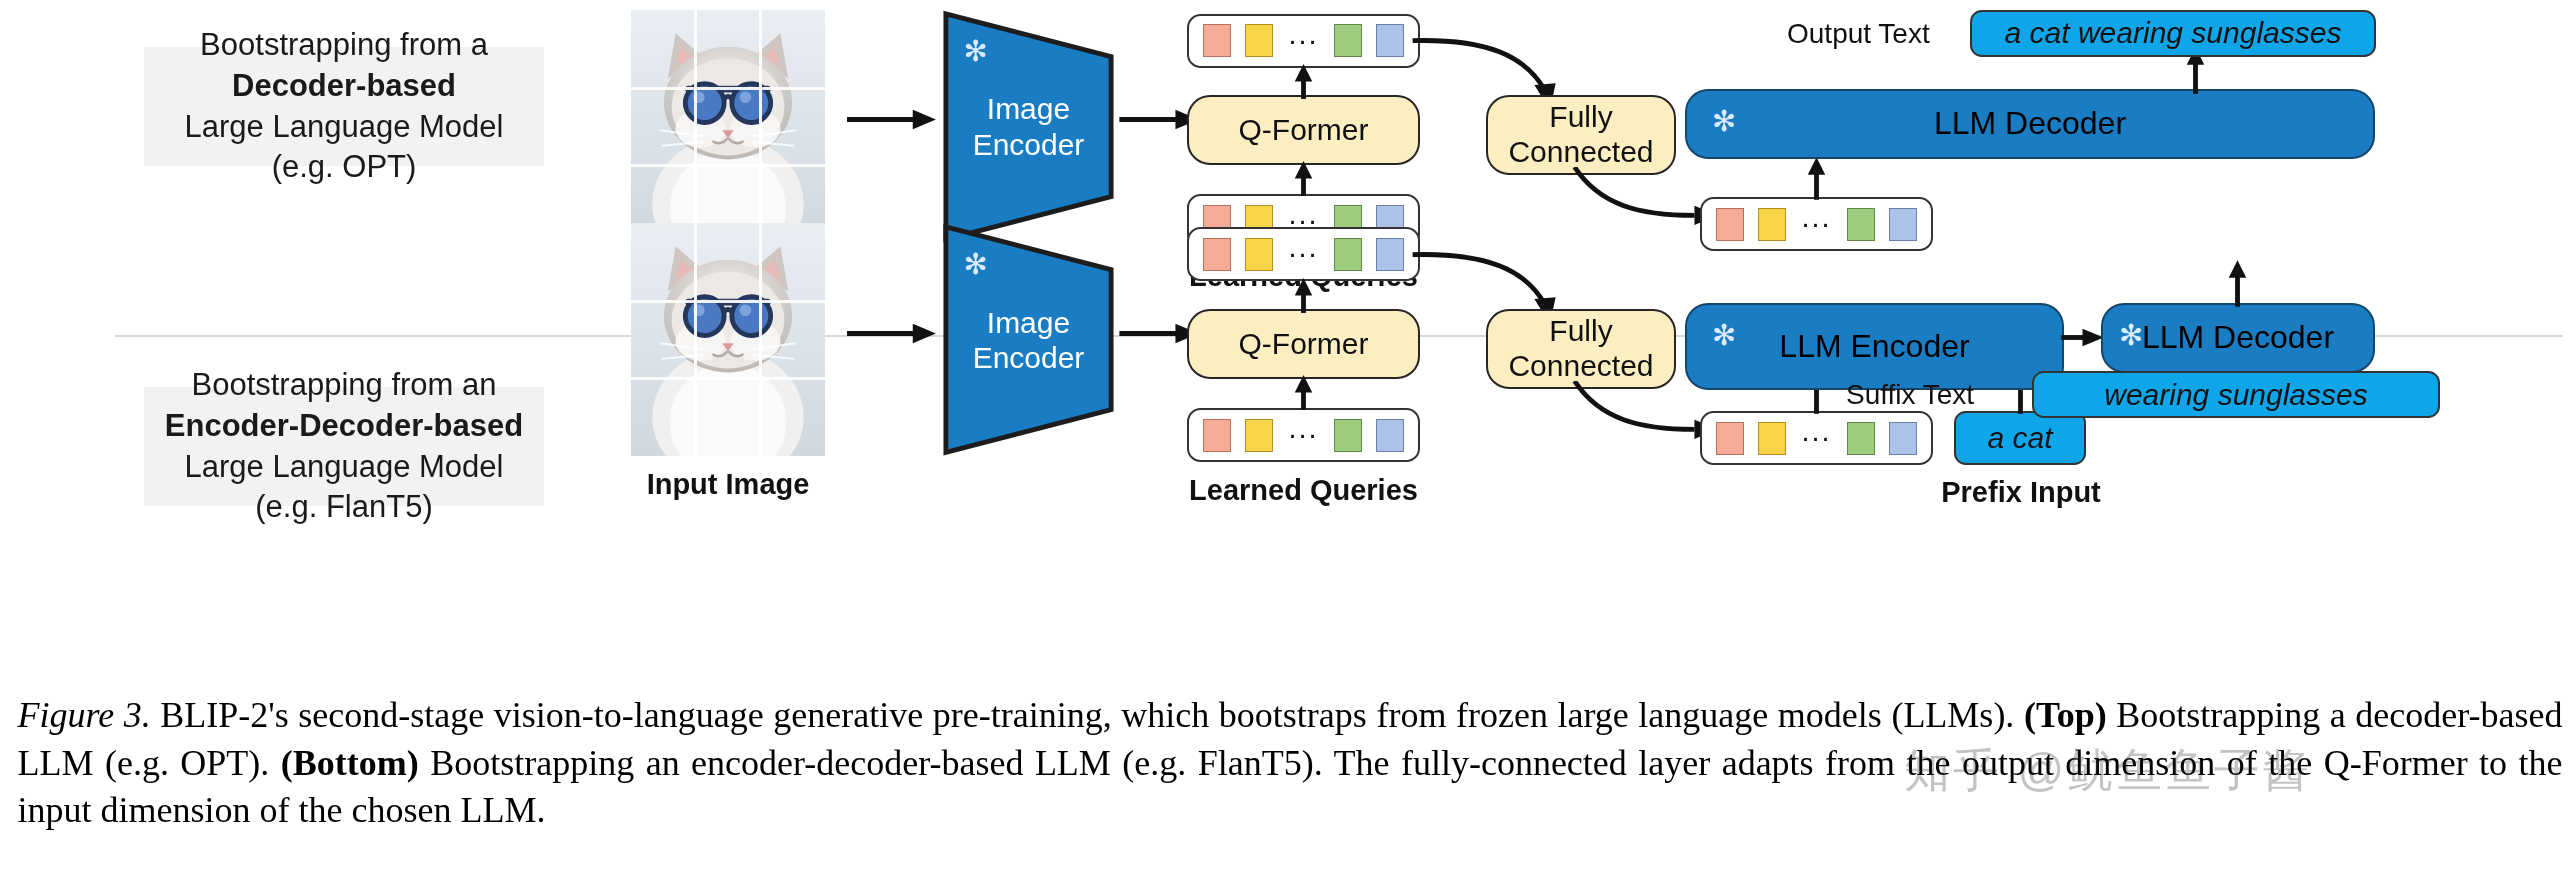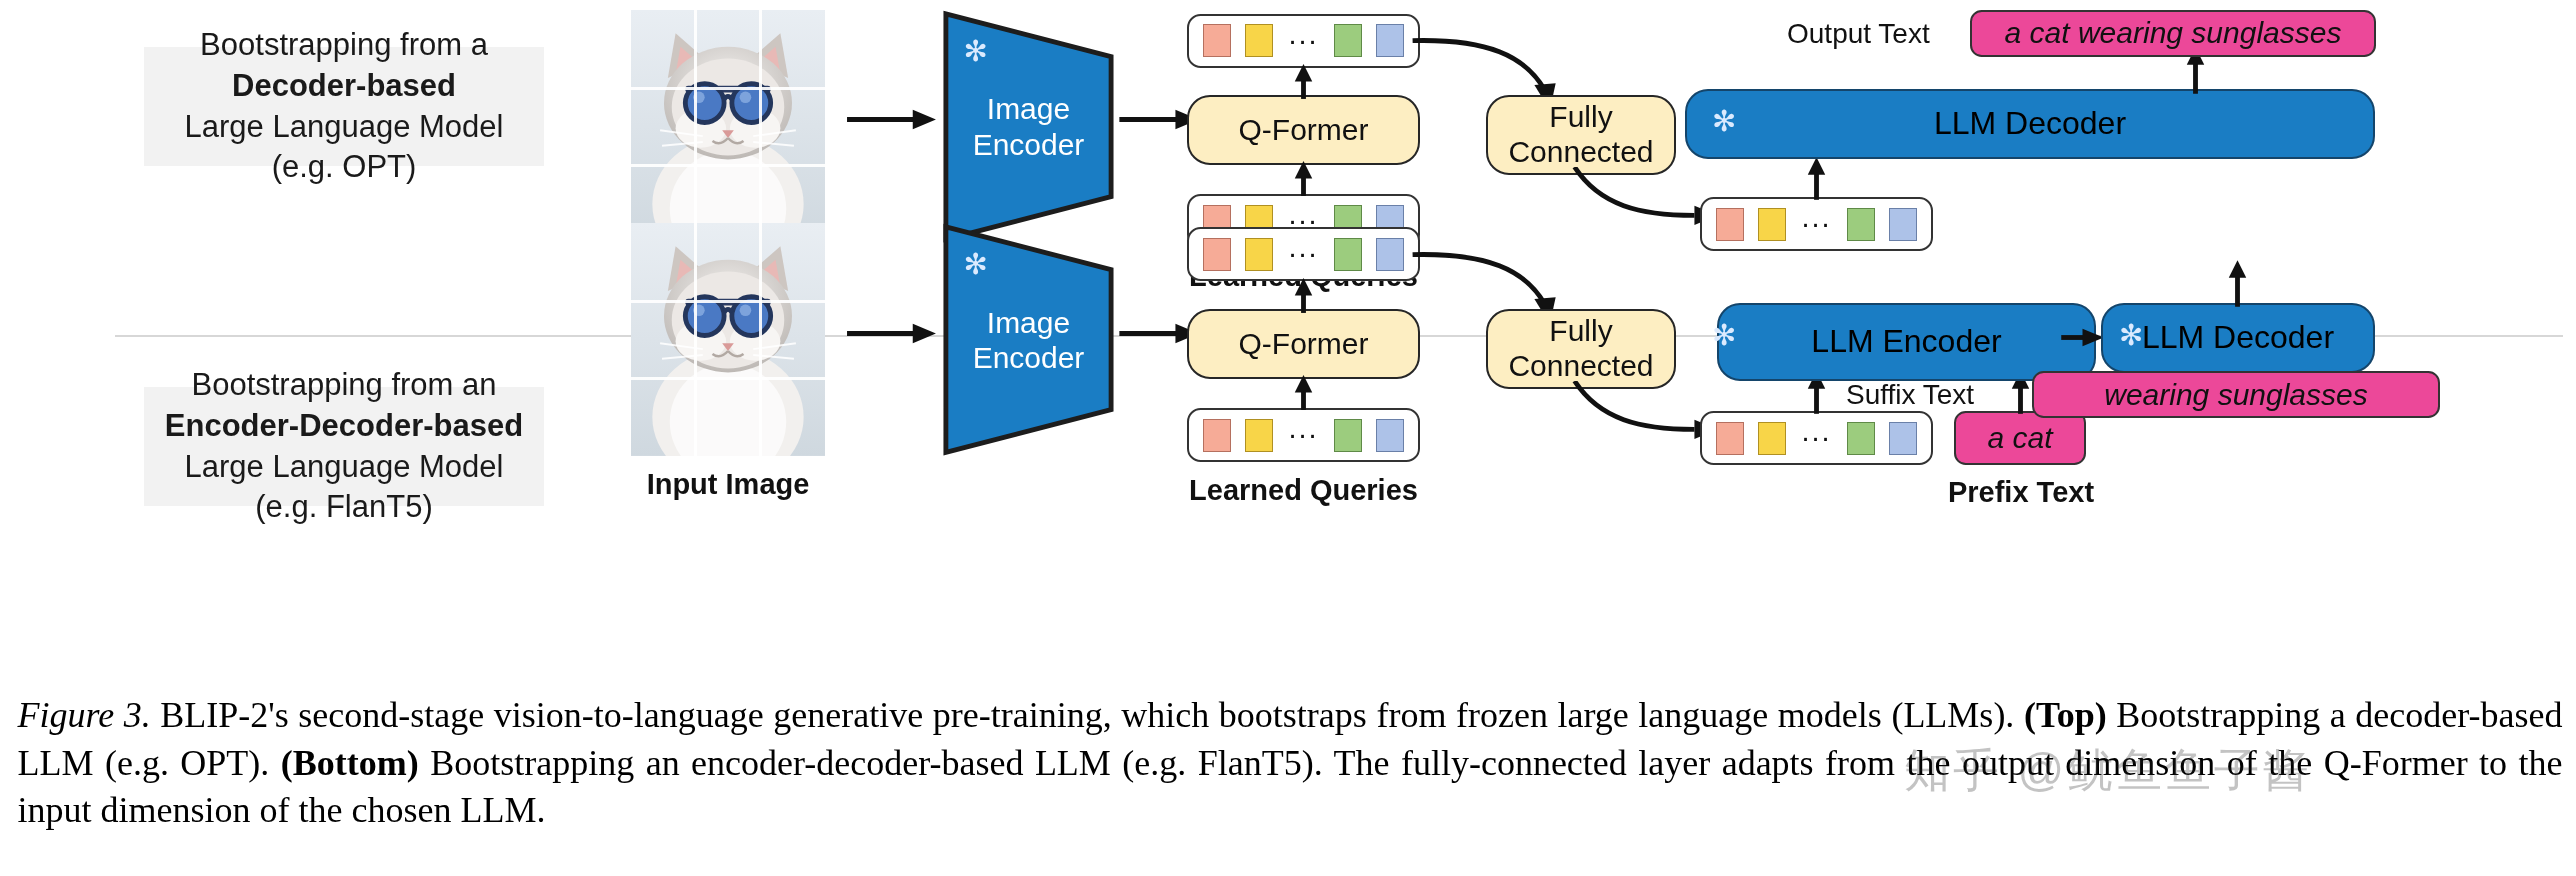--- a/index.html
+++ b/index.html
@@ -79,21 +79,21 @@
   .cap{
     position:absolute;text-align:center;font-weight:bold;
     font-size:29px;color:#111;white-space:nowrap;
   }
   .side-label{
     position:absolute;font-weight:normal;font-size:28px;color:#111;
     white-space:nowrap;
   }
   .text-pill{
     position:absolute;box-sizing:border-box;
-    border:2.9px solid #333;border-radius:11.7px;background:#ec4899;
+    border:2.9px solid #333;border-radius:11.7px;background:#0ea5e9;
     display:flex;align-items:center;justify-content:center;
     font-style:italic;font-size:30px;color:#111;white-space:nowrap;
     padding:0 15.5px;
   }
 
   
   .wire{position:absolute;pointer-events:none;}
   .divider{position:absolute;height:1.9px;background:#d7d7d7;}
 
   
@@ -377,32 +377,32 @@
   </svg>
 
   <div class="tokens" style="left:1700px;top:411px;width:233px;height:54px;">
     <span class="tok c1"></span>
     <span class="tok c2"></span>
     <span class="dots">...</span>
     <span class="tok c3"></span>
     <span class="tok c4"></span>
   </div>
   <div class="text-pill" style="left:1954px;top:411px;width:132px;height:54px;">a cat</div>
-  <div class="cap" style="left:1914px;top:476px;width:214px;">Prefix Text</div>
+  <div class="cap" style="left:1914px;top:476px;width:214px;">Prefix Input</div>
 
   <svg class="wire" style="left:1801px;top:371px;width:31px;height:43px;" viewBox="0 0 32 44">
     <line x1="16" y1="44" x2="16" y2="14" stroke="#111" stroke-width="5"></line>
     <polygon points="16,0 7,18 25,18" fill="#111"></polygon>
   </svg>
   <svg class="wire" style="left:2005px;top:371px;width:31px;height:43px;" viewBox="0 0 32 44">
     <line x1="16" y1="44" x2="16" y2="14" stroke="#111" stroke-width="5"></line>
     <polygon points="16,0 7,18 25,18" fill="#111"></polygon>
   </svg>
 
-  <div class="rbox blue" style="left:1685px;top:303px;width:379px;height:78px;margin-left:32px;">
+  <div class="rbox blue" style="left:1685px;top:303px;width:379px;height:87px;">
     <span class="lbl">LLM Encoder</span>
   </div>
   <span class="flake abs" style="left:1712px;top:321px;">✻</span>
 
   <svg class="wire" style="left:2061px;top:323px;width:43px;height:29px;" viewBox="0 0 44 30">
     <line x1="0" y1="15" x2="26" y2="15" stroke="#111" stroke-width="5"></line>
     <polygon points="44,15 22,6 22,24" fill="#111"></polygon>
   </svg>
 
   <div class="rbox blue" style="left:2101px;top:303px;width:274px;height:70px;">

